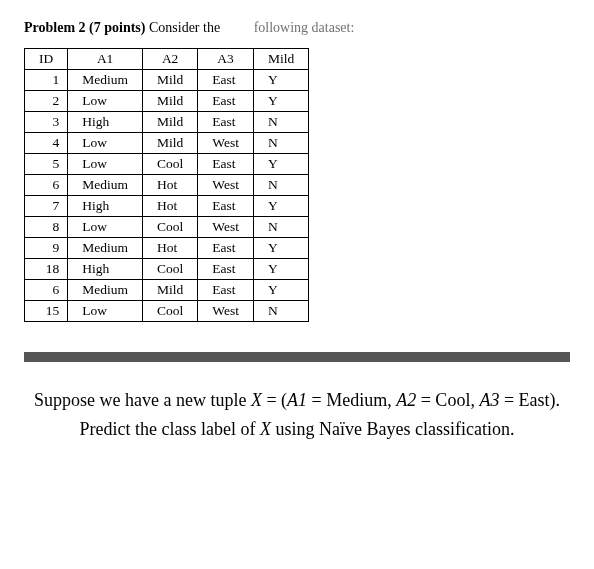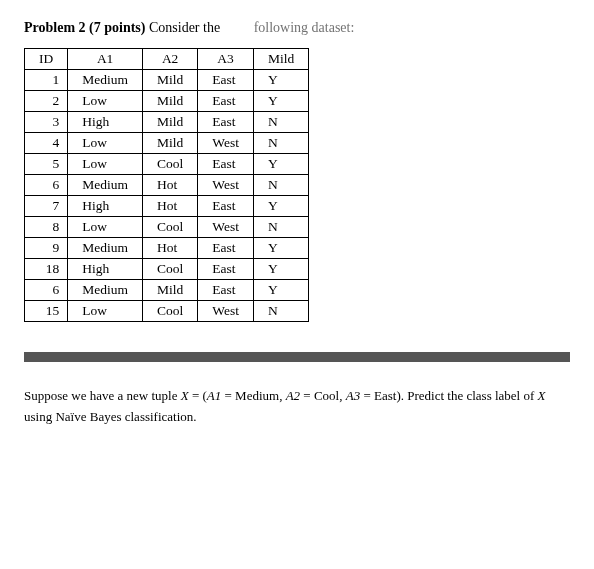--- a/index.html
+++ b/index.html
@@ -38,22 +38,23 @@
       text-align: right;
       padding-right: 8px;
     }
     .divider {
       width: 100%;
       height: 10px;
       background: #555;
       margin: 30px 0 24px 0;
     }
     .footer-text {
-      font-size: 13px;
+      font-size: 18px;
       line-height: 1.6;
+      text-align: center;
     }
     .footer-text em {
       font-style: italic;
     }
   </style>
 </head>
 <body>
 
 <p class="problem-title">
   <strong>Problem 2 (7 points)</strong>

